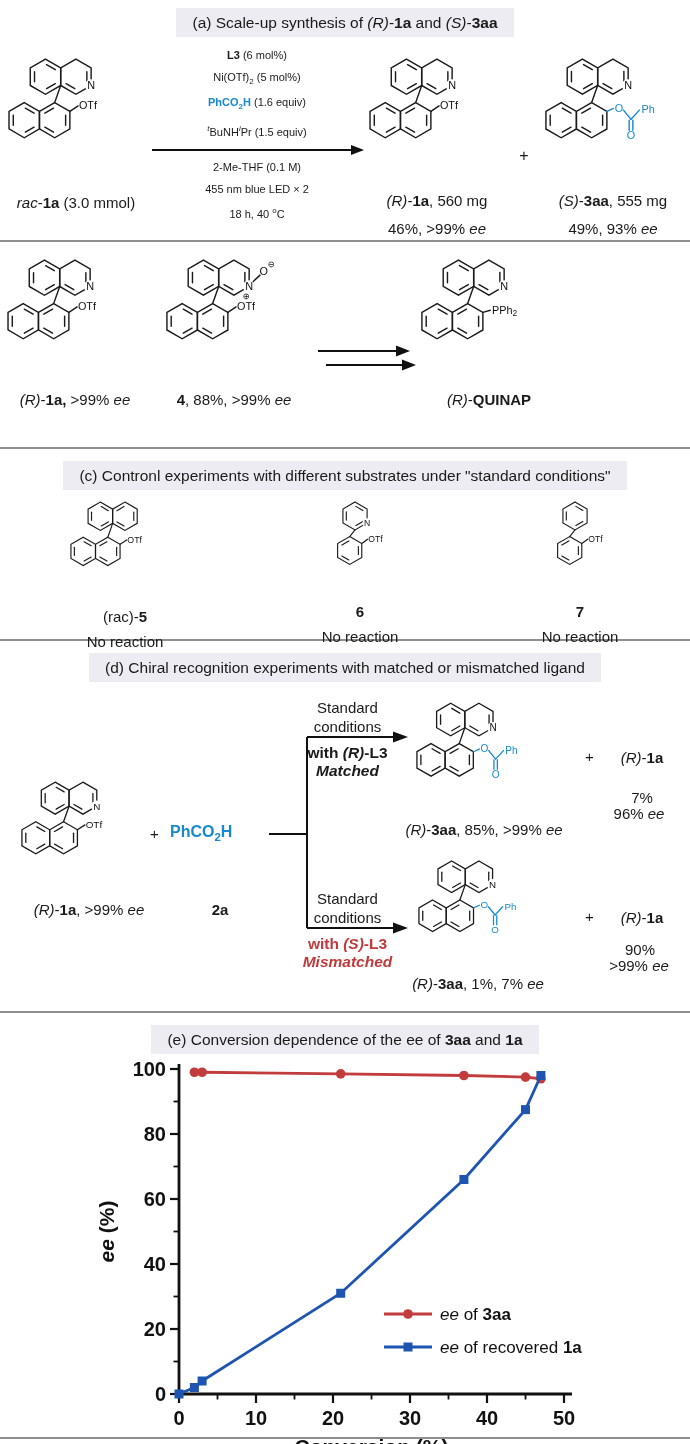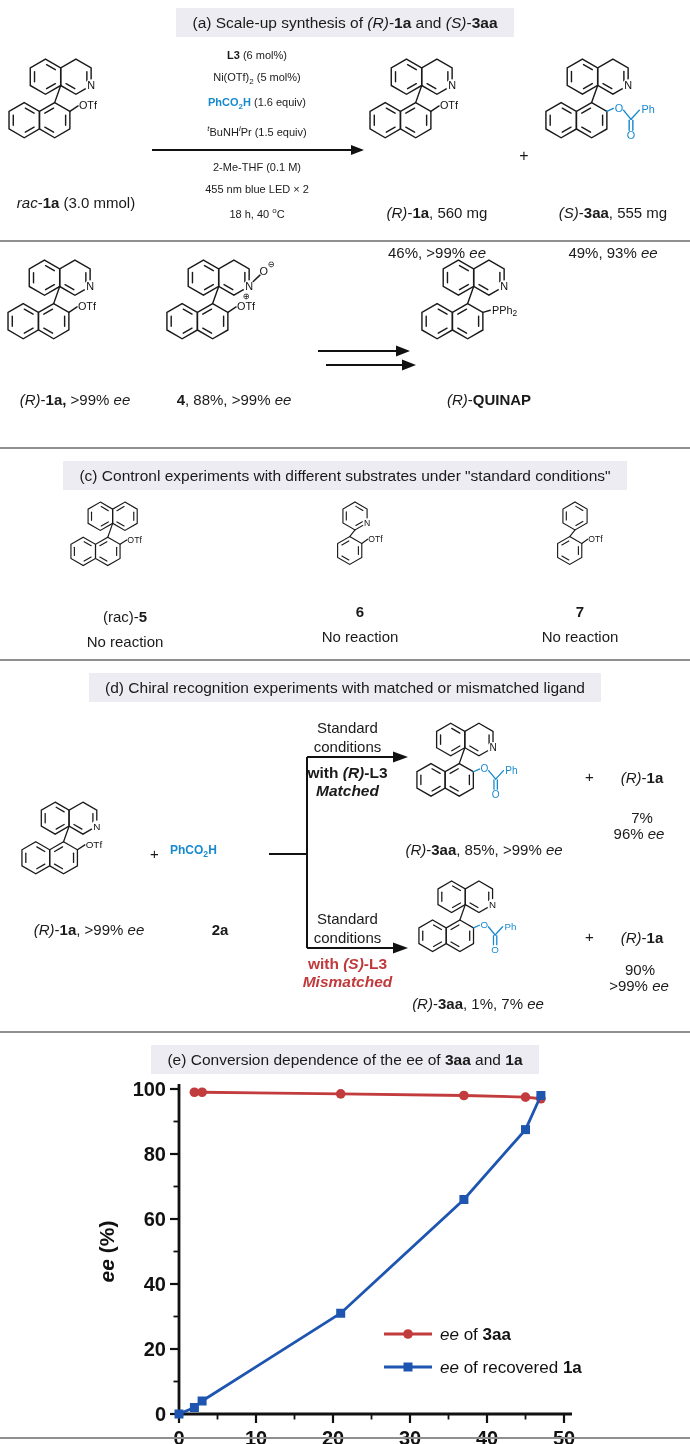--- a/index.html
+++ b/index.html
@@ -18,33 +18,33 @@
   .rxn-arrow::after{content:'';position:absolute;right:-2px;top:50%;transform:translateY(-50%);
     width:0;height:0;border-left:13px solid #111;border-top:5.5px solid transparent;border-bottom:5.5px solid transparent;}
   
   #panel-a{height:232px;}
   .a-row{margin-top:8px;}
   .a-col1{width:152px;padding-top:4px;}
   .a-col2{width:210px;padding-top:0;}
   .a-col3{width:150px;padding-top:4px;}
   .a-plus{width:24px;padding-top:102px;font-size:16px;text-align:center;}
   .a-col4{width:154px;padding-top:4px;}
-  .a-col3 .slabel,.a-col4 .slabel{margin-top:20px;}
+  .a-col3 .slabel,.a-col4 .slabel{margin-top:8px;}
   .a-col1 .slabel{margin-top:10px;}
   
   #panel-b{height:199px;}
   .b-row{margin-top:6px;}
   .b-col1{width:150px;padding-top:2px;}
   .b-arrowcol{width:128px;padding-top:40px;}
   .b-col2{width:168px;padding-top:2px;}
   .b-dbl{width:98px;padding-top:94px;}
   .b-col3{width:146px;padding-top:2px;}
   .b-row .slabel{margin-top:6px;}
   
-  #panel-c{height:198px;}
+  #panel-c{height:178px;}
   .c-row{margin-top:4px;padding:0 35px;justify-content:space-between;}
   .c-item{display:flex;flex-direction:column;align-items:center;}
   .c-item .slabel{line-height:21px;margin-top:4px;}
   
   #panel-d{height:358px;}
   .d-wrap{position:relative;height:322px;}
   .abs{position:absolute;}
   .d-text{font-size:15px;line-height:19px;text-align:center;}
   .d-lig{font-size:15.5px;line-height:18px;text-align:center;}
   
@@ -387,21 +387,21 @@
                 <line x1="32.384527999999996" y1="93.316" x2="21.909392" y2="99.364"></line>
                 <line x1="7.5060800000000025" y1="91.048" x2="7.5060800000000025" y2="78.952"></line>
                 <line x1="75.2" y1="74.5" x2="85" y2="68"></line>
                 <text x="86" y="72" text-anchor="start" font-size="13" fill="#111" stroke="none">OTf</text>
               </g>
             </svg>
           </div>
       </div>
       <div class="abs slabel" style="left:0px;top:218px;width:178px;"><span style="font-style: italic;">(R)</span><span>-</span><span style="font-weight: bold;">1a</span><span>, &gt;99% </span><span style="font-style: italic;">ee</span></div>
       <div class="abs" style="left:150px;top:143px;font-size:15px;">+</div>
-      <div class="abs" style="left:170px;top:141px;font-size:12px;"><span style="font-weight: bold; color: rgb(23, 137, 207);">PhCO</span><span style="font-weight: bold; font-size: 0.72em; vertical-align: sub; color: rgb(23, 137, 207);">2</span><span style="font-weight: bold; color: rgb(23, 137, 207);">H</span></div>
+      <div class="abs" style="left:170px;top:141px;font-size:16px;"><span style="font-weight: bold; color: rgb(23, 137, 207);">PhCO</span><span style="font-weight: bold; font-size: 0.72em; vertical-align: sub; color: rgb(23, 137, 207);">2</span><span style="font-weight: bold; color: rgb(23, 137, 207);">H</span></div>
       <div class="abs slabel" style="left:185px;top:218px;width:70px;"><span style="font-weight: bold;">2a</span></div>
 
       <svg class="abs" style="left:269px;top:45px;" width="150" height="215" viewBox="0 0 150 215">
         <g stroke="#111" stroke-width="2">
           <line x1="0" y1="107" x2="38" y2="107"></line>
           <line x1="38" y1="10" x2="38" y2="201"></line>
           <line x1="38" y1="10" x2="124" y2="10"></line>
           <line x1="38" y1="201" x2="124" y2="201"></line>
         </g>
         <polygon points="124,4.5 124,15.5 139,10" fill="#111"></polygon>

